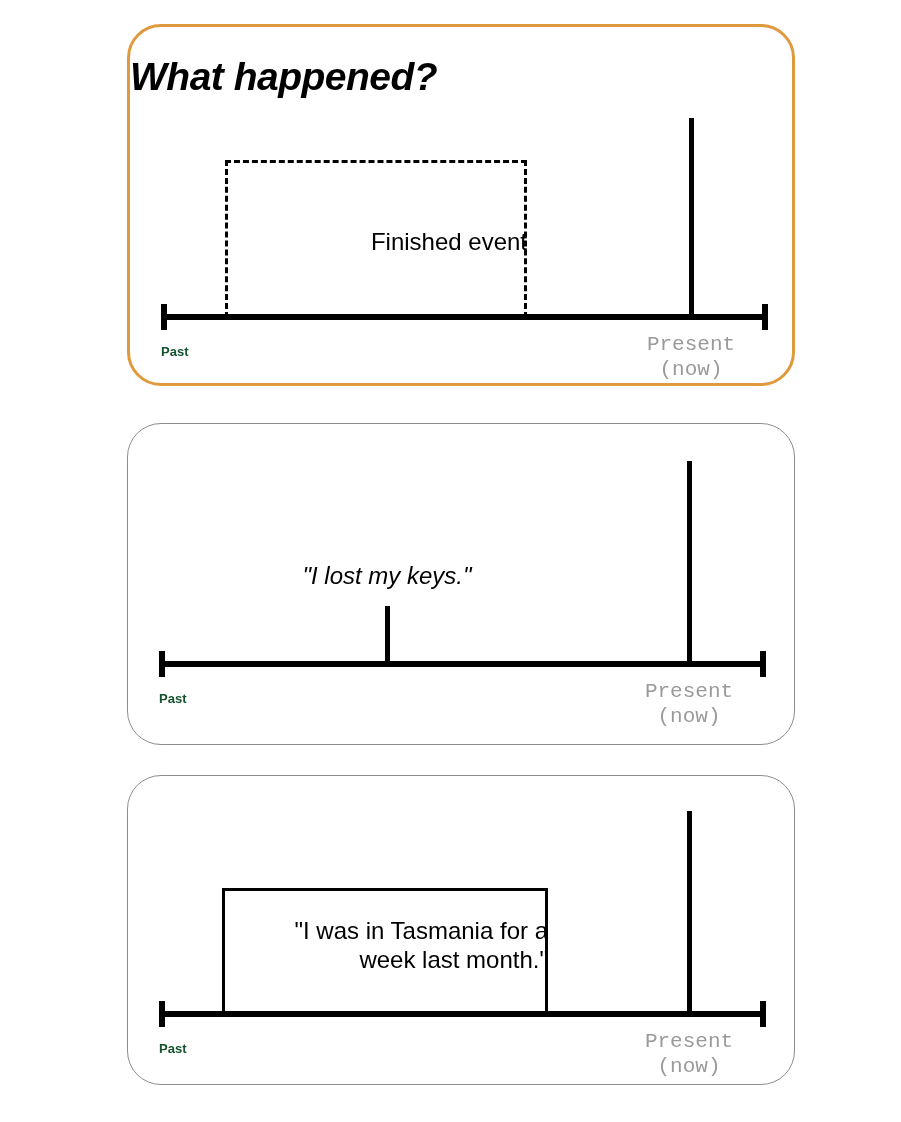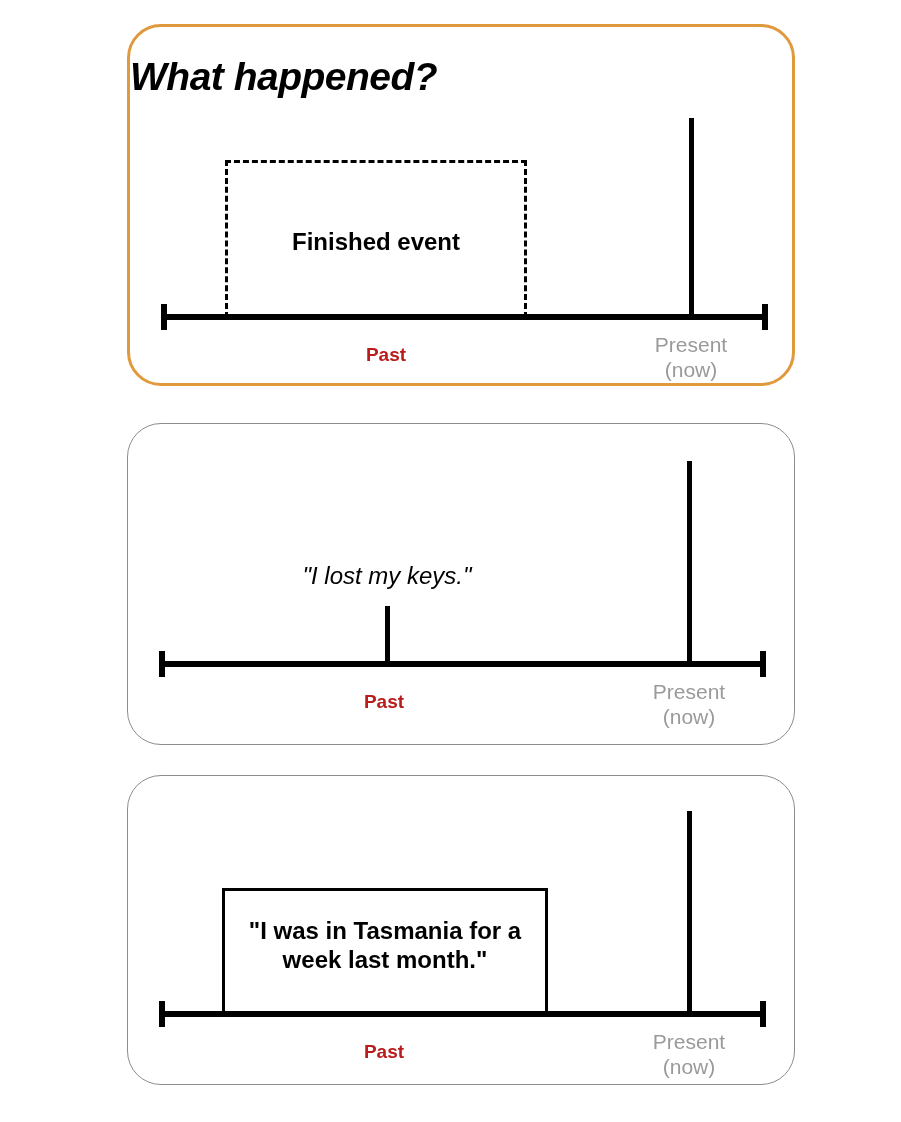--- a/index.html
+++ b/index.html
@@ -90,49 +90,48 @@
     box-sizing: border-box;
     border: 3px solid #000000;
     border-bottom: none;
     background: transparent;
   }
 
   .box-label {
     position: absolute;
     left: 0;
     right: 0;
-    text-align: center;
+    text-align: right;
     font-size: 24px;
     color: #000000;
     line-height: 1.22;
-    font-weight: bold;
   }
 
   .quote-label {
     position: absolute;
     text-align: center;
     font-size: 24px;
     font-style: italic;
     color: #000000;
     white-space: nowrap;
   }
 
   .axis-label-past {
     position: absolute;
-    text-align: center;
-    font-size: 19px;
+    font-size: 13px;
     font-weight: bold;
-    color: #b91c1c;
+    color: #14532d;
   }
   .axis-label-present {
     position: absolute;
     text-align: center;
     font-size: 21px;
     color: #9a9a9a;
     line-height: 1.2;
+    font-family: Liberation Mono, monospace;
   }
   .axis-label-present span { display: block; }
 </style>
 </head>
 <body>
 
 <div class="stage">
 
   <div class="panel highlight" id="panel-1">
 

